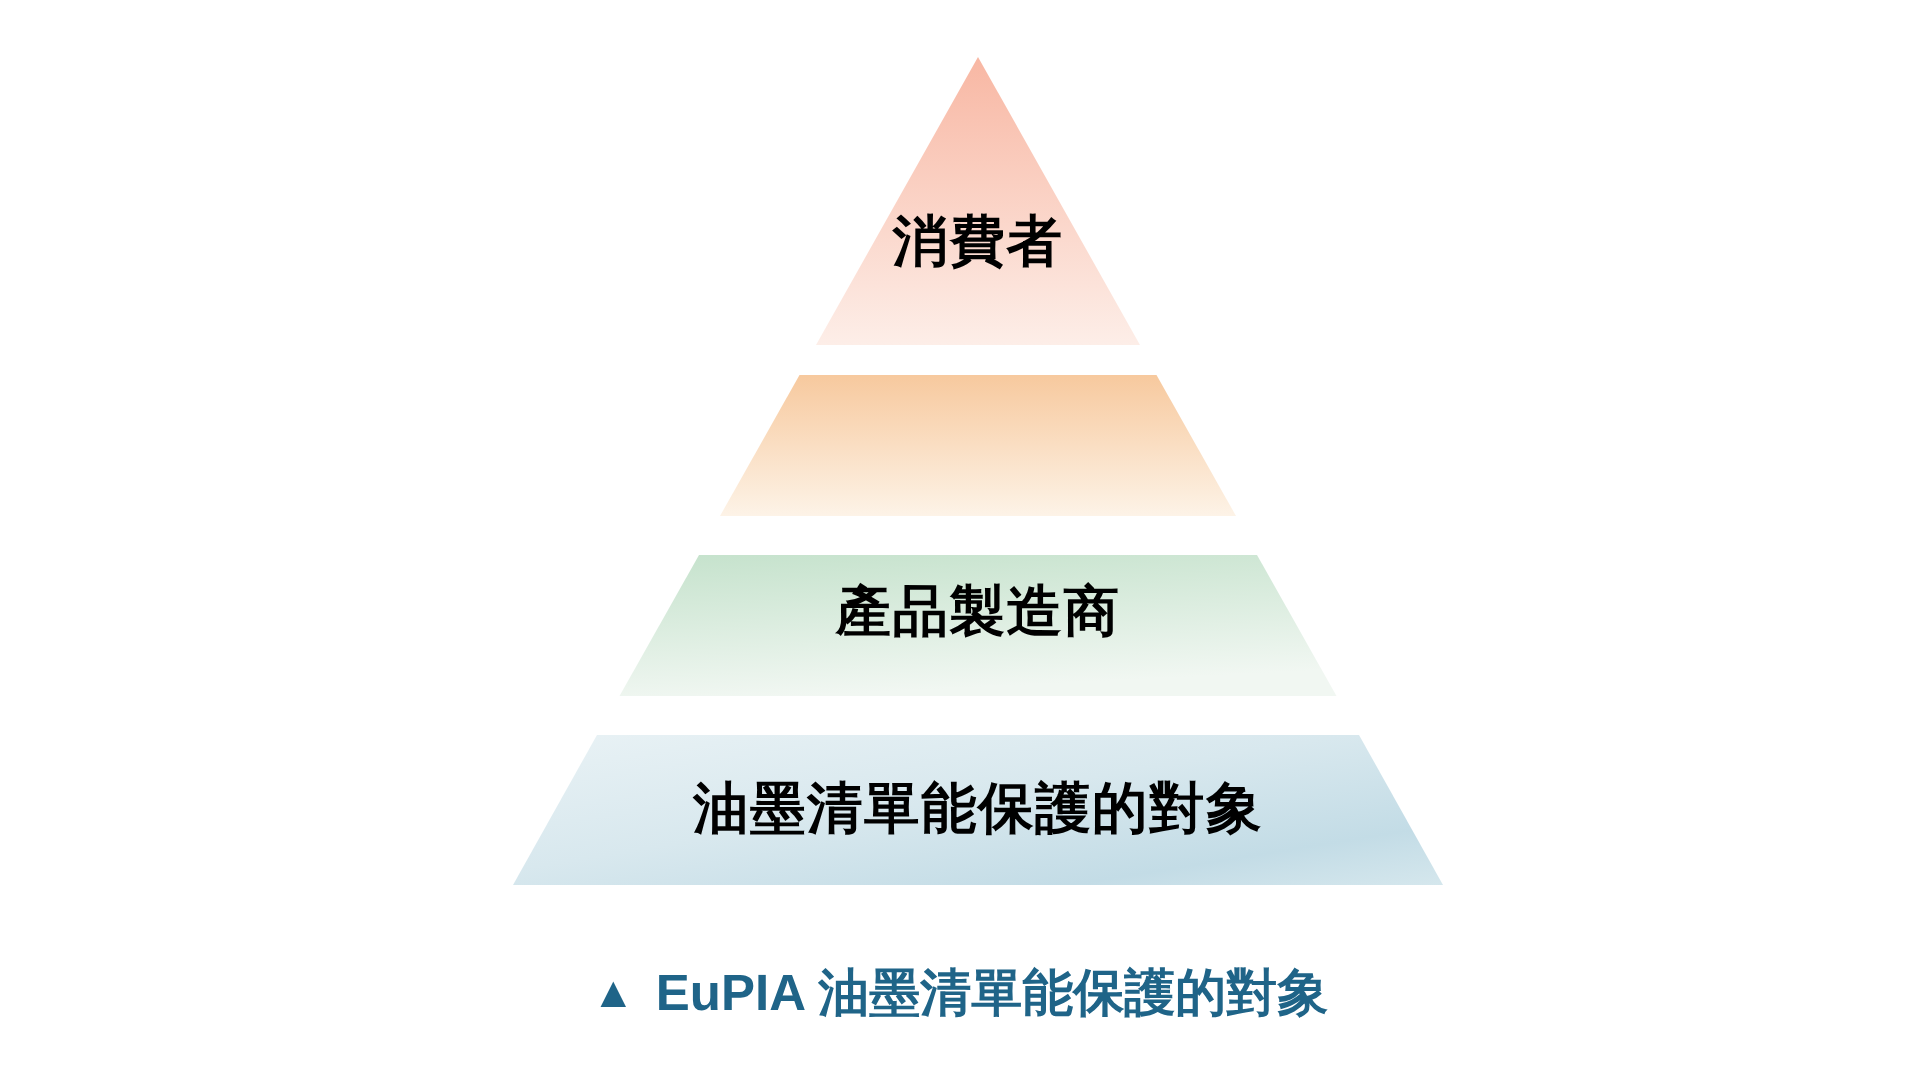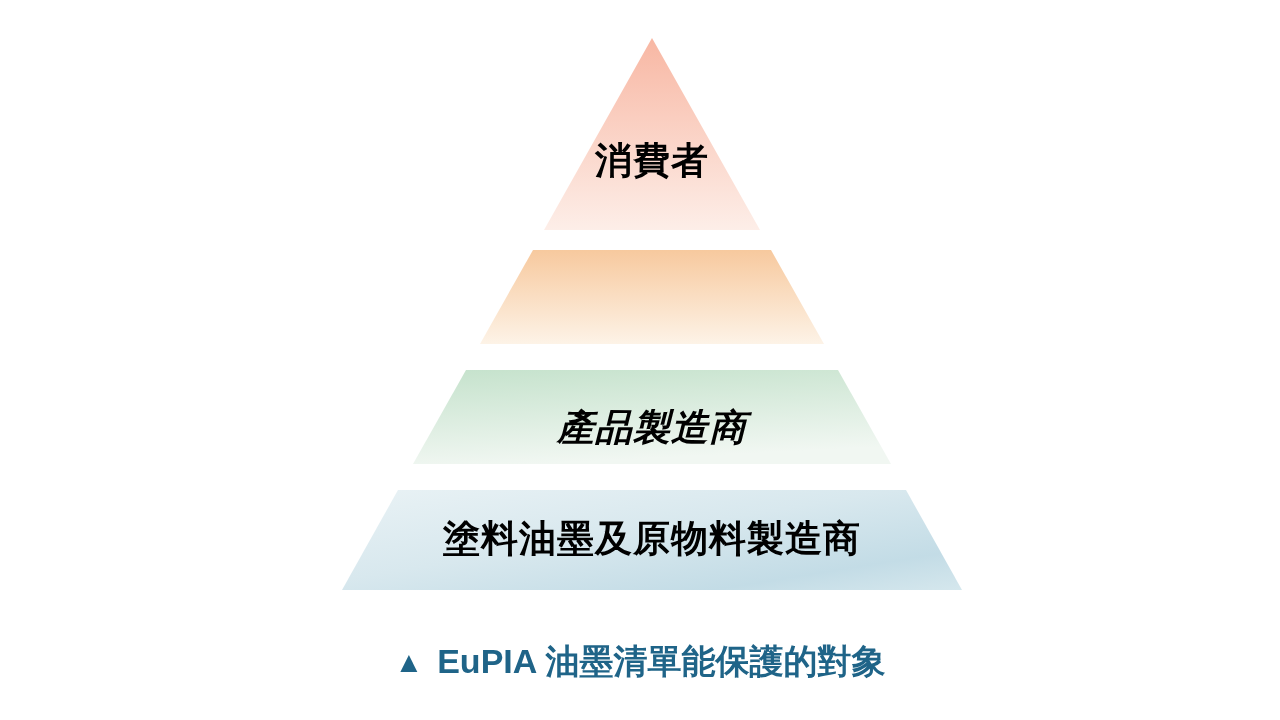--- a/index.html
+++ b/index.html
@@ -75,22 +75,22 @@
 
     <polygon points="652,38 544,230 760,230" fill="url(#gradL1)"></polygon>
     <polygon points="533,250 771,250 824,344 480,344" fill="url(#gradL2)"></polygon>
     <polygon points="466,370 838,370 891,464 413,464" fill="url(#gradL3)"></polygon>
     <polygon points="398,490 906,490 962,590 342,590" fill="url(#gradL4)"></polygon>
   </svg>
 
   <div class="level-label" style="left:652px; top:161px;">消費者</div>
 
 
-  <div class="level-label" style="left:652px; top:428px;font-style:italic;">產品製造商</div>
+  <div class="level-label" style="left:652px; top:408px;">產品製造商</div>
 
-  <div class="level-label" style="left:652px; top:539px;">塗料油墨及原物料製造商</div>
+  <div class="level-label" style="left:652px; top:539px;">油墨清單能保護的對象</div>
 
   <div class="caption" style="color: rgb(31, 100, 136);">
     <span class="marker">▲</span>
     <span>EuPIA 油墨清單能保護的對象</span>
   </div>
 
 </div>
 
 </body></html>

